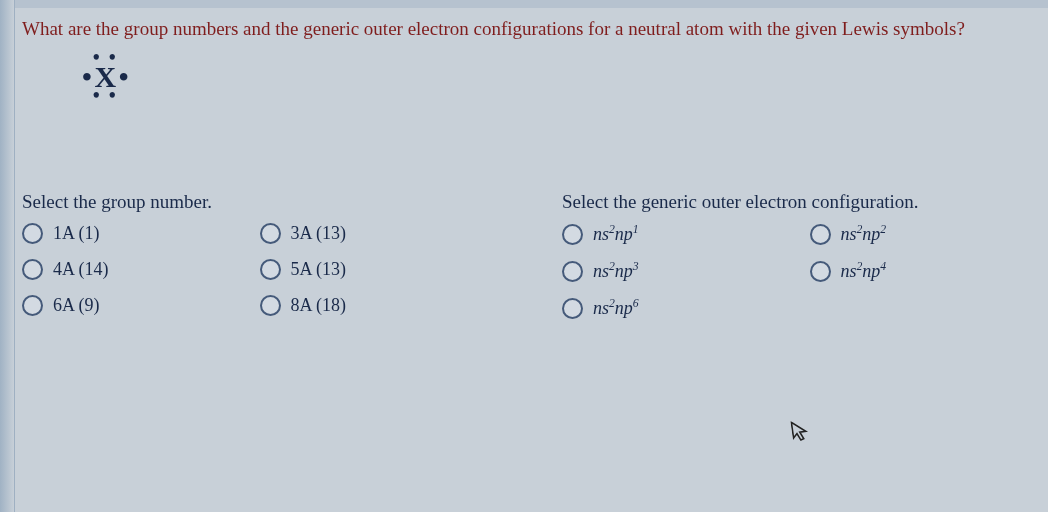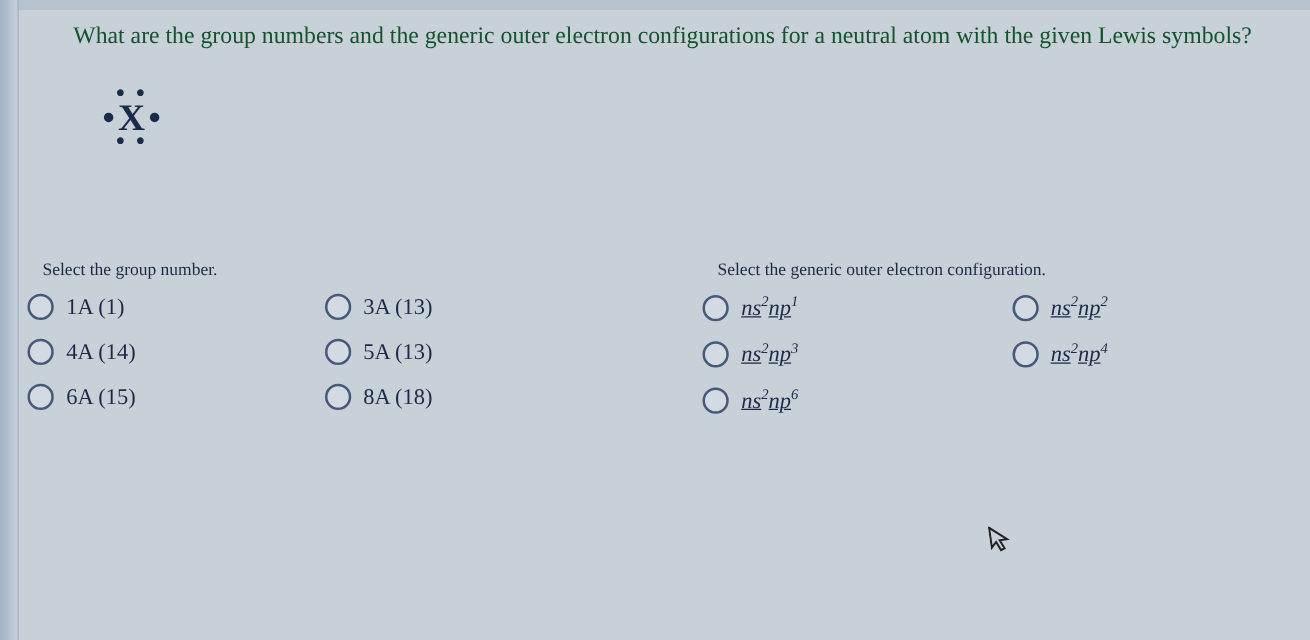--- a/index.html
+++ b/index.html
@@ -11,23 +11,22 @@
     font-family: "Times New Roman", serif;
     color: #1a2a4a;
     overflow: hidden;
     position: relative;
   }
   .page {
     padding: 18px 10px 10px 22px;
   }
   .qtext {
     font-size: 19px;
-    color: #14532d;
-    margin-bottom: 30px;
-    text-align: center;
+    color: #7f1d1d;
+    margin-bottom: 12px;
   }
   .lewis {
     margin-left: 60px;
     margin-bottom: 90px;
     font-size: 34px;
     font-weight: bold;
     color: #1a2a4a;
     display: flex;
     align-items: center;
     gap: 1px;
@@ -37,24 +36,23 @@
   .lewis .center-col .td { font-size: 20px; letter-spacing: 2px; }
   .lewis .xchar { font-size: 30px; line-height: 0.9; }
   .columns {
     display: flex;
     gap: 80px;
   }
   .col { flex: 0 0 auto; }
   .col.left { width: 460px; }
   .col.right { width: 480px; }
   .prompt {
-    font-size: 14px;
+    font-size: 19px;
     margin-bottom: 10px;
     color: #1a2a4a;
-    margin-left: 12px;
   }
   .opt-grid {
     display: grid;
     grid-template-columns: 1fr 1fr;
     row-gap: 18px;
     column-gap: 20px;
     font-size: 18px;
     gap: 15px;
   }
   .opt {
@@ -77,21 +75,21 @@
   }
   .radio.selected::after {
     content: "";
     position: absolute;
     left: 2.5px; top: 2.5px;
     width: 8px; height: 8px;
     border-radius: 50%;
     background: #0a6fe0;
   }
   .sup { font-size: 0.65em; vertical-align: super; font-style: italic; }
-  .it { font-style: italic; text-decoration: underline; }
+  .it { font-style: italic; }
   .cursor {
     position: absolute;
     left: 792px;
     top: 420px;
     font-size: 20px;
     color: #222;
     transform: rotate(-8deg);
   }
   .edge {
     position:absolute;
@@ -141,21 +139,21 @@
         <div class="opt">
           <span class="radio"></span>
           <span>4A (14)</span>
         </div>
         <div class="opt">
           <span class="radio"></span>
           <span>5A (13)</span>
         </div>
         <div class="opt">
           <span class="radio"></span>
-          <span>6A (15)</span>
+          <span>6A (9)</span>
         </div>
         <div class="opt">
           <span class="radio"></span>
           <span>8A (18)</span>
         </div>
       </div>
     </div>
 
     <div class="col right">
       <div class="prompt">Select the generic outer electron configuration.</div>

